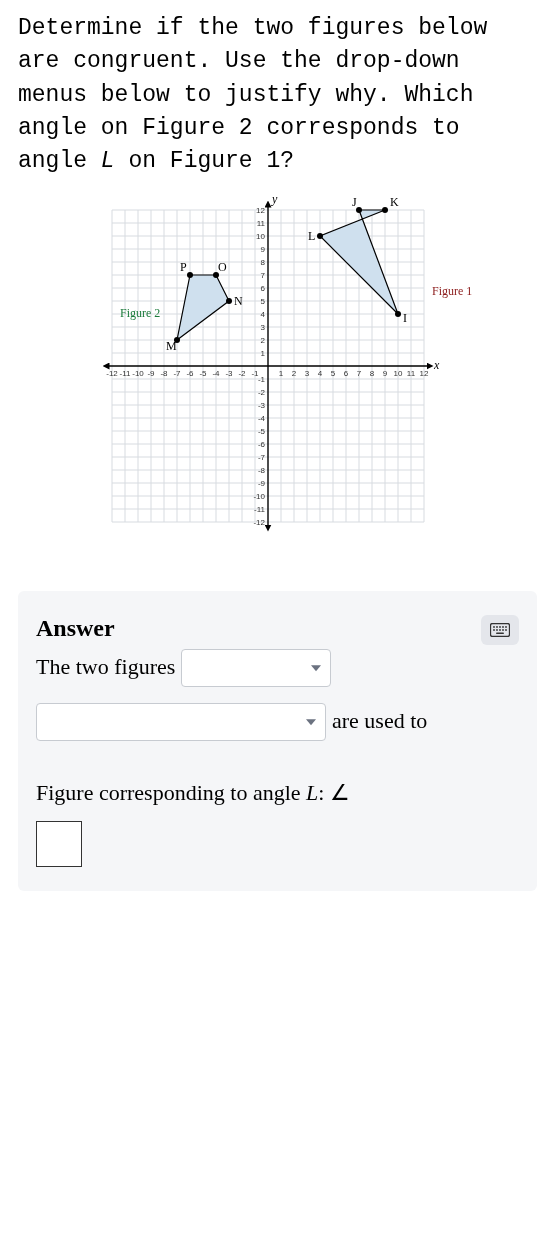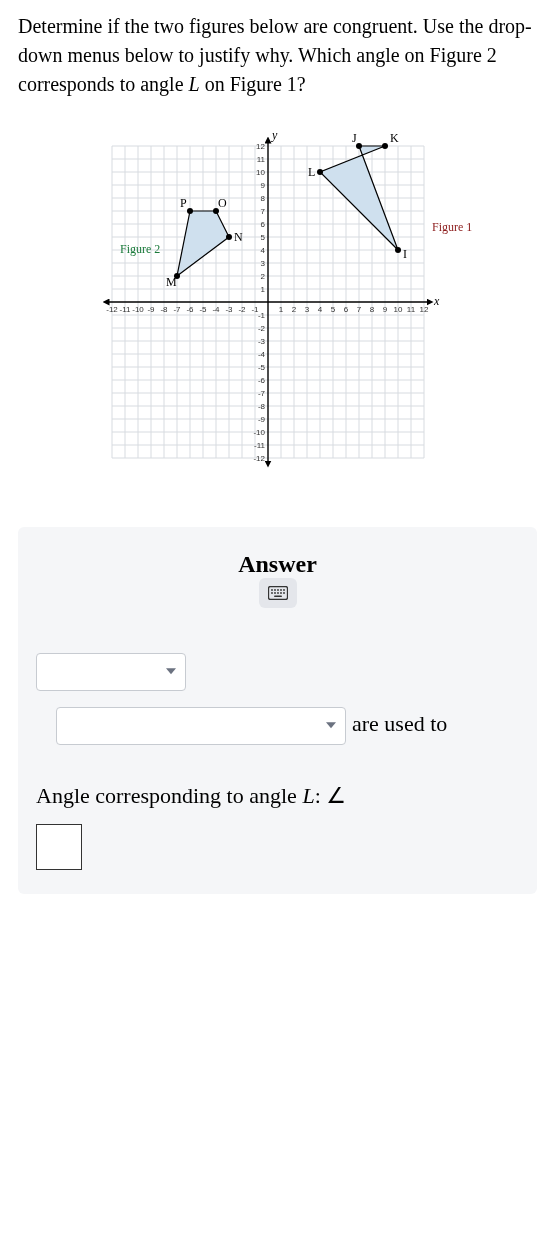--- a/index.html
+++ b/index.html
@@ -5,42 +5,40 @@
   * { box-sizing: border-box; margin: 0; padding: 0; }
   body {
     font-family: Georgia, 'Times New Roman', serif;
     width: 555px;
     height: 1252px;
     background: #fff;
     color: #000;
     padding: 12px 18px;
   }
   .question {
-    font-size: 20px;
+    font-size: 23px;
     line-height: 1.45;
-    margin-bottom: 28px;
+    margin-bottom: 12px;
+    font-family: Liberation Mono, monospace;
   }
   .italic { font-style: italic; }
   .graph-wrap {
     display: flex;
     justify-content: center;
     margin-bottom: 40px;
   }
   svg.graph { display: block; }
   .answer-section {
     background: #f5f6f8;
     border-radius: 6px;
     padding: 24px 18px 24px 18px;
   }
   .answer-header {
     display: flex;
-    align-items: center;
     justify-content: space-between;
-    margin-bottom: 40px;
-    flex-direction: column;
   }
   .answer-title {
     font-size: 24px;
     font-weight: bold;
   }
   .kb-btn {
     width: 38px;
     height: 30px;
     background: #e4e6eb;
     border-radius: 6px;
@@ -272,37 +270,38 @@
           <circle cx="10" cy="7" r="0.9" fill="#333"></circle>
           <circle cx="13" cy="7" r="0.9" fill="#333"></circle>
           <circle cx="16" cy="7" r="0.9" fill="#333"></circle>
         <rect x="6" y="9.5" width="8" height="1.6" rx="0.8" fill="#333"></rect>
       </svg>
     </div>
   </div>
 
   <div class="answer-body">
     <div class="inline-row">
+      <span>The two figures</span>
       <span class="select-wrap">
         <select class="dropdown dd1">
           <option></option>
         </select>
       </span>
     </div>
-    <div class="inline-row" style="margin-top:10px;margin-left:20px;">
+    <div class="inline-row" style="margin-top:10px;">
       <span class="select-wrap">
         <select class="dropdown dd2">
           <option></option>
         </select>
       </span>
       <span>are used to</span>
     </div>
 
     <div class="spacer"></div>
 
     <div>
-      <span>Angle corresponding to angle </span><span class="italic">L</span><span>: ∠</span>
+      <span>Figure corresponding to angle </span><span class="italic">L</span><span>: ∠</span>
     </div>
     <div style="margin-top:6px;">
       <input type="text" class="angle-input" value="" style="">
     </div>
   </div>
 </div>
 
 </body></html>

